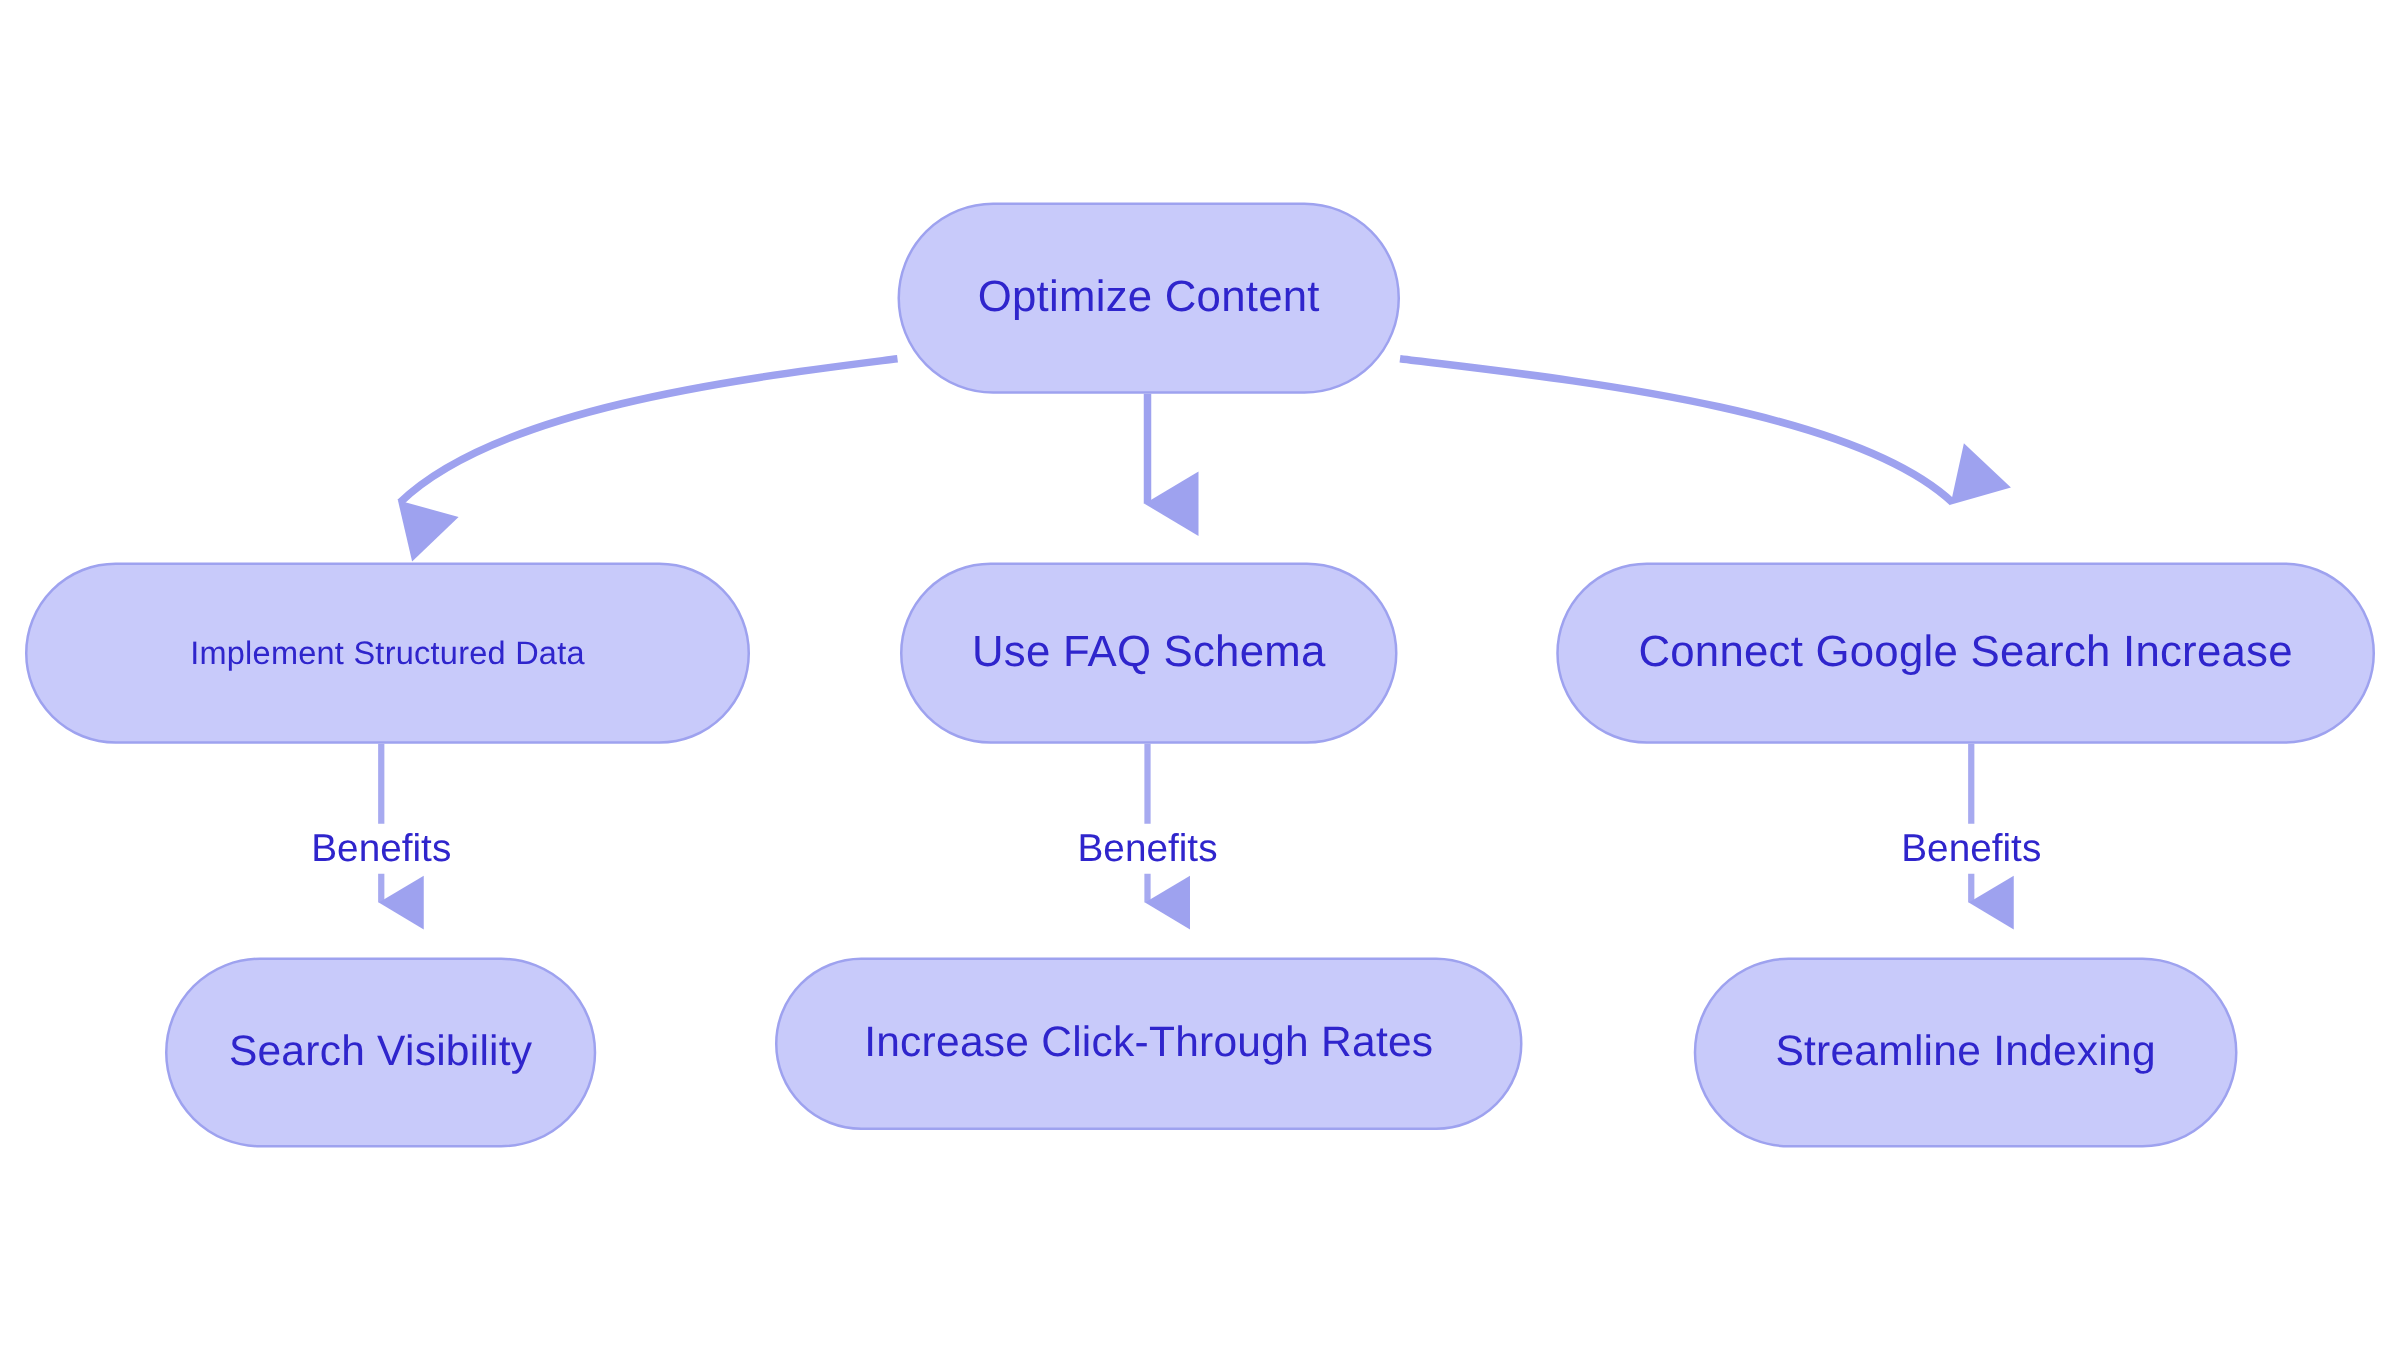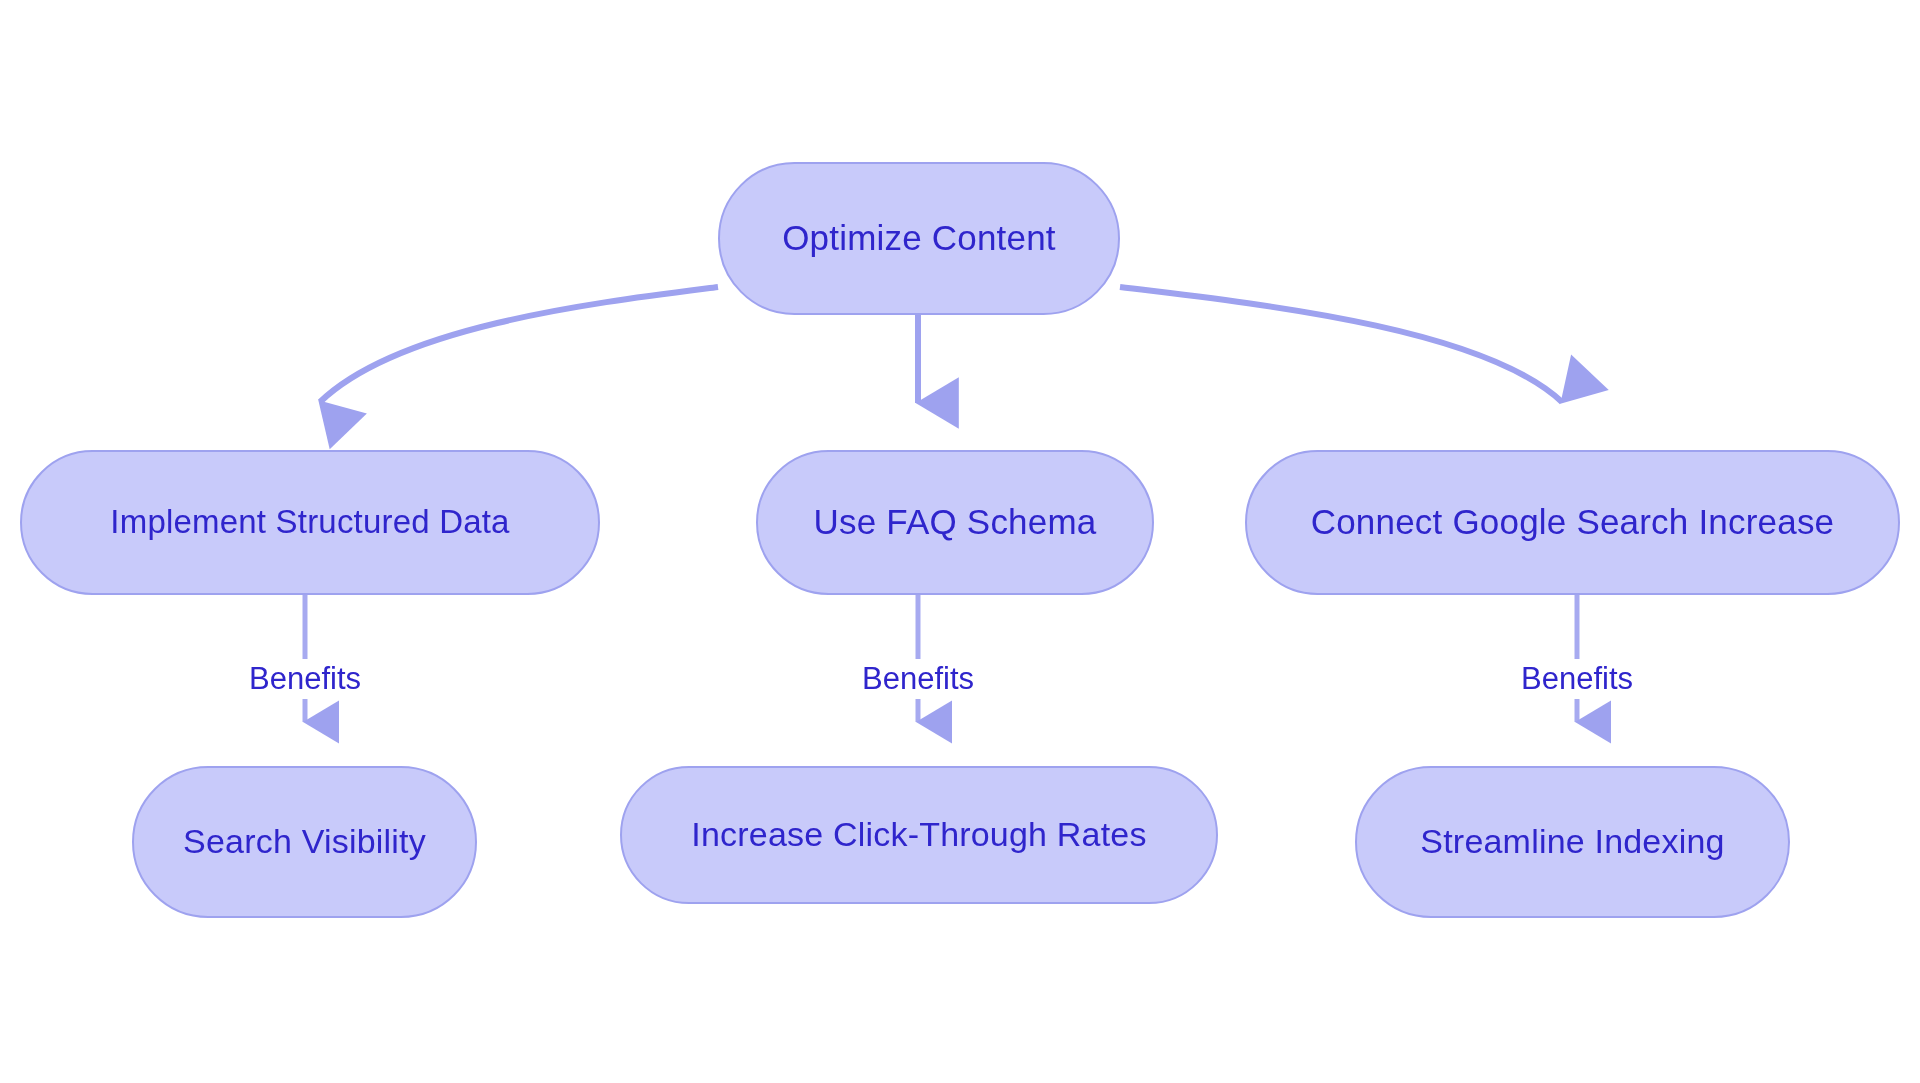--- a/index.html
+++ b/index.html
@@ -49,24 +49,24 @@
     top: 162px;
     width: 402px;
     height: 153px;
     font-size: 35px;
   }
   .node-r2a {
     left: 20px;
     top: 450px;
     width: 580px;
     height: 145px;
-    font-size: 33px;
+    font-size: 26px;
   }
   .node-r2b {
-    left: 756px;
+    left: 720px;
     top: 450px;
     width: 398px;
     height: 145px;
     font-size: 35px;
   }
   .node-r2c {
     left: 1245px;
     top: 450px;
     width: 655px;
     height: 145px;

